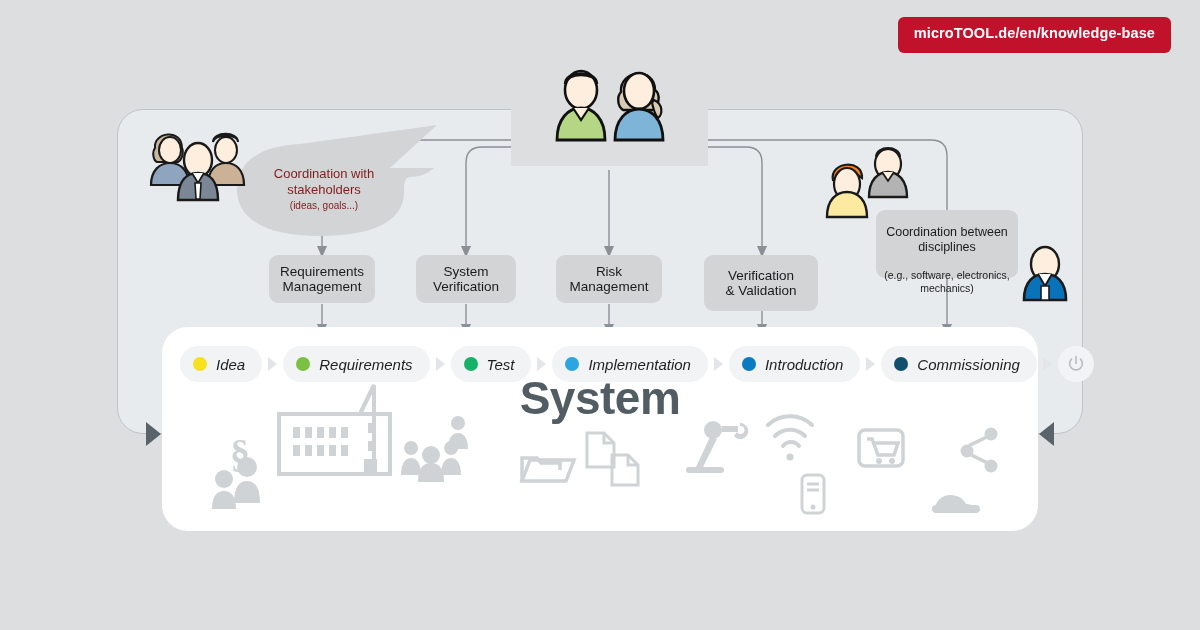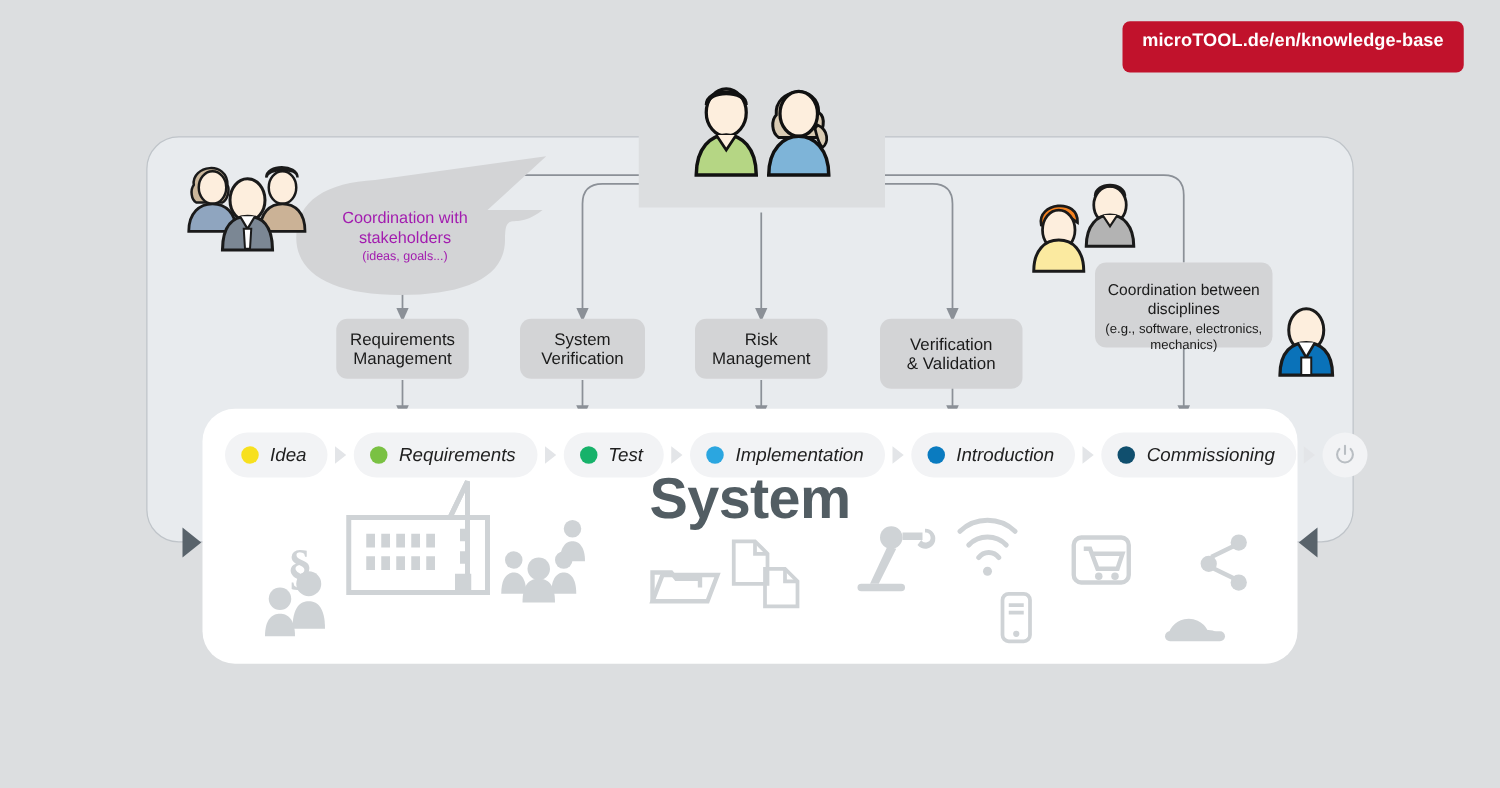--- a/index.html
+++ b/index.html
@@ -8,21 +8,21 @@
     background:#dcdee0;
     font-family:"Liberation Sans", sans-serif;
     overflow:hidden;
     position:relative;
   }
   
   .url-badge{
     position:absolute; top:17px; right:29px;
     background:#c1122c; color:#ffffff;
     font-weight:bold; font-size:14.5px;
-    padding:8px 16px 17px 16px;
+    padding:8px 16px 12px 16px;
     border-radius:6px;
     letter-spacing:.1px;
     white-space:nowrap;
   }
   
   .outer-frame{
     position:absolute;
     left:117px; top:109px;
     width:966px; height:325px;
     background:#e8ebee;
@@ -128,37 +128,37 @@
   
   .coord-cloud{
     position:absolute;
     left:239px; top:140px;
     width:170px; height:95px;
   }
   .coord-cloud .txt{
     position:absolute;
     left:0;right:0;top:26px;
     text-align:center;
-    font-size:13px; line-height:15.5px; color:#a21caf;
+    font-size:13px; line-height:15.5px; color:#7f1d1d;
   }
   .coord-cloud .sub{
     display:block;font-size:10px;margin-top:1px;
   }
   .coord-box{
     position:absolute;
     left:876px; top:210px;
     width:142px; height:68px;
     background:#d3d4d6;
     border-radius:9px;
     text-align:center;
     padding-top:15px;
     box-sizing:border-box;
     font-size:12.5px; line-height:15px; color:#1b1b1b;
   }
-  .coord-box .sub{display:block;font-size:10.5px;line-height:13px;margin-top:2px;}
+  .coord-box .sub{display:block;font-size:10.5px;line-height:13px;margin-top:14px;}
   
   .ov{position:absolute;left:0;top:0;width:1200px;height:630px;pointer-events:none;}
   .bg-icons{position:absolute;left:0;top:0;width:1200px;height:630px;}
 </style>
 </head>
 <body>
 
 <div class="url-badge">microTOOL.de/en/knowledge-base</div>
 
 <div class="outer-frame"></div>

